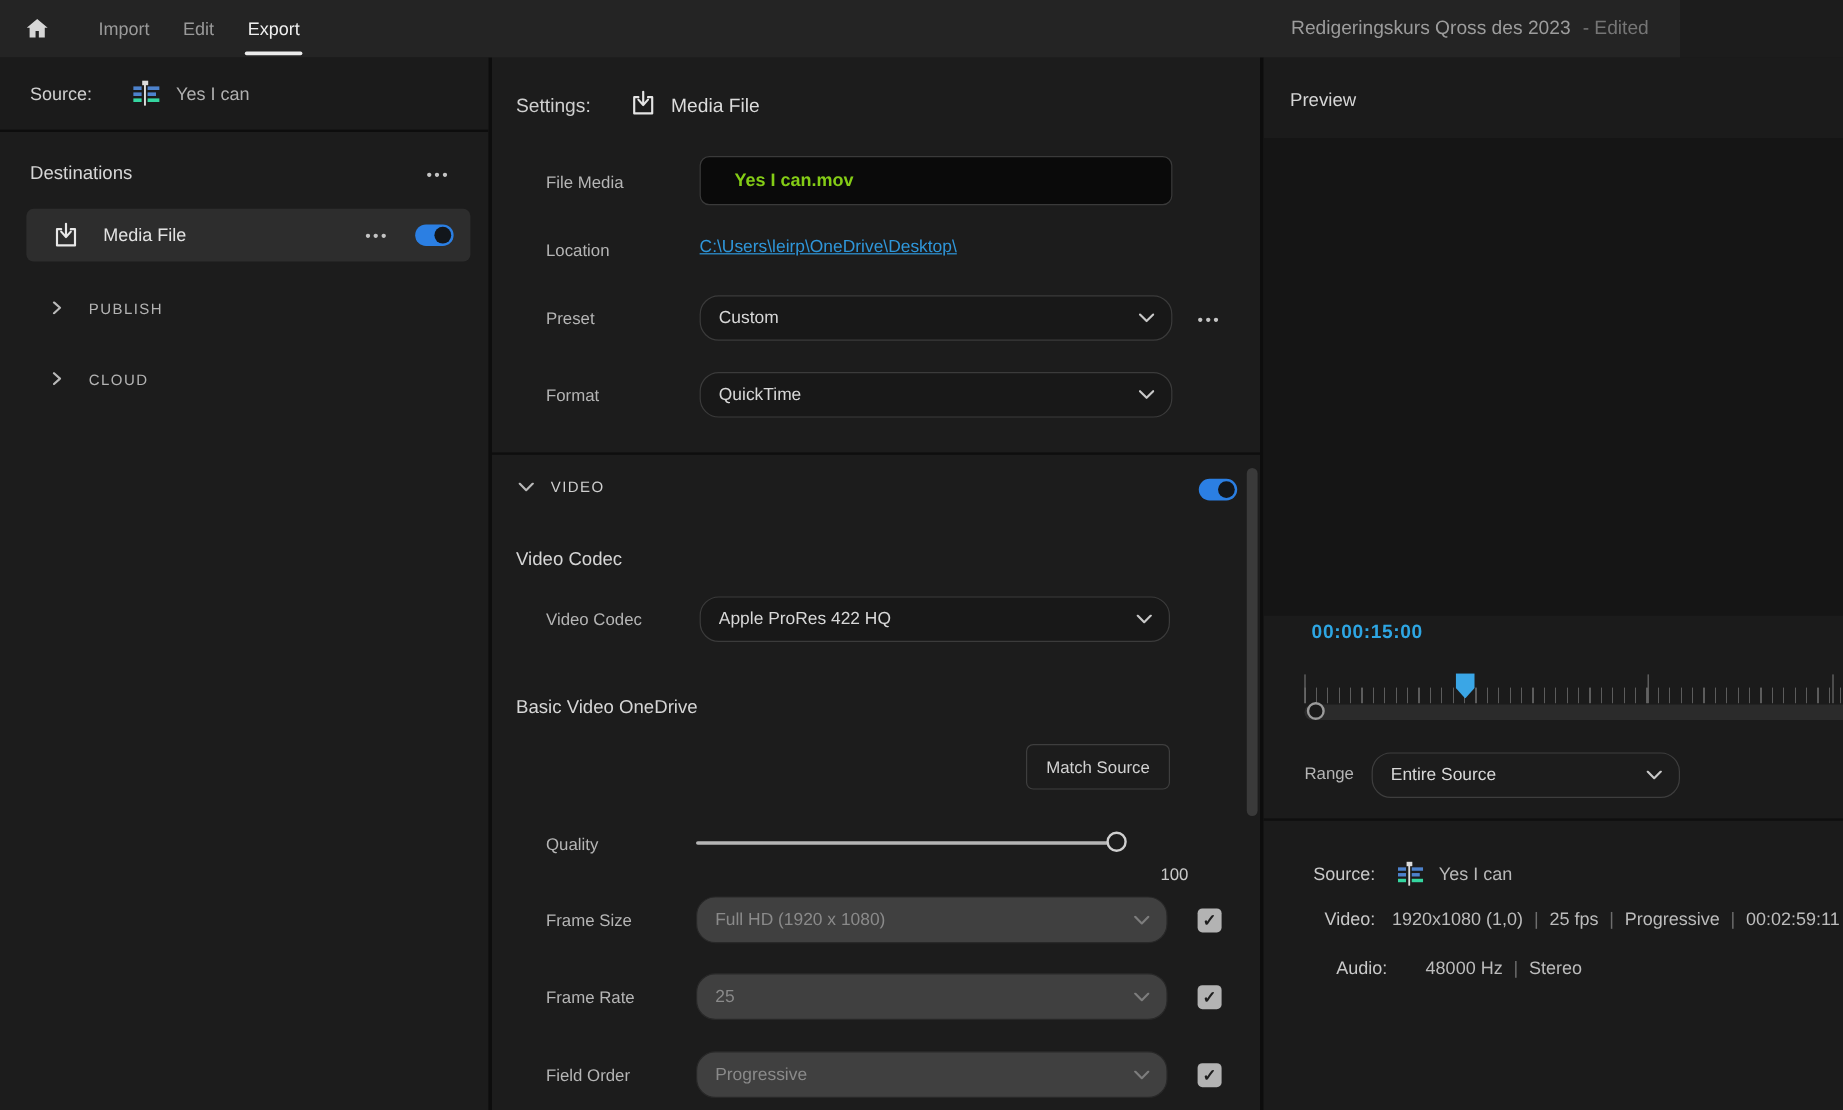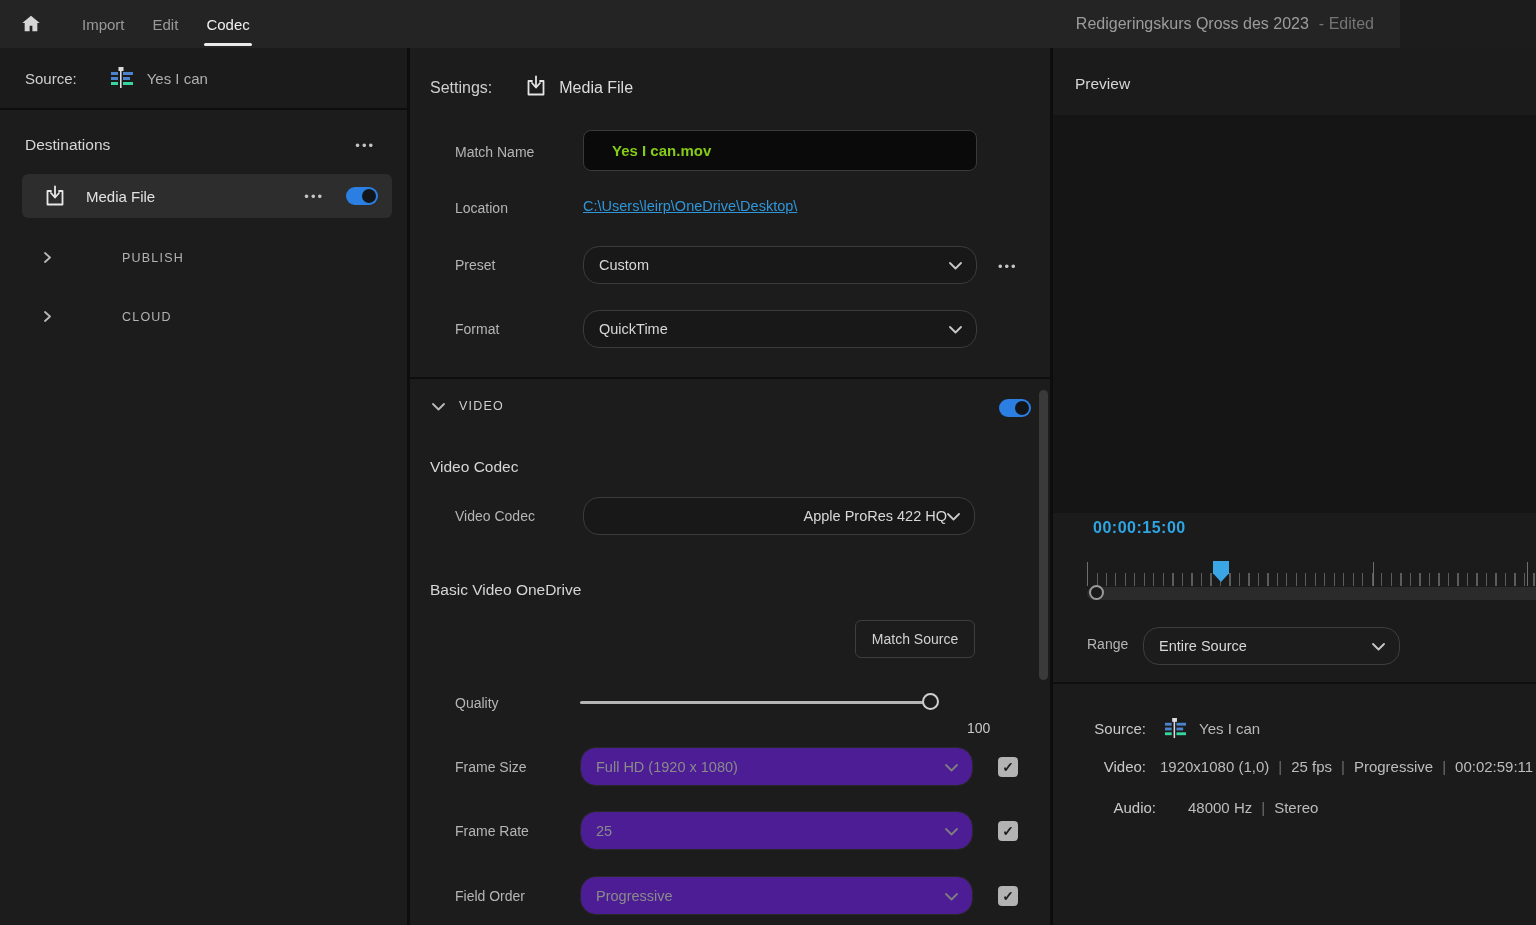--- a/index.html
+++ b/index.html
@@ -37,42 +37,42 @@
 
   .media-row { margin:6px 15px 0 22px; height:44px; background:#2d2d2d; border-radius:6px; display:flex; align-items:center; padding:0 14px 0 22px; cursor:pointer; }
   .media-row .dl-icon { width:22px; height:22px; }
   .media-row .dl-icon svg { width:22px; height:22px; stroke:#e8e8e8; }
   .media-row .lbl { font-size:15px; color:#e2e2e2; margin-left:20px; flex:1; }
   .media-row .ellipsis { margin-right:22px; }
 
   .toggle { width:32px; height:18px; border-radius:9px; background:#2b7fe3; position:relative; cursor:pointer; flex:0 0 auto; }
   .toggle .knob { position:absolute; right:2px; top:2px; width:14px; height:14px; border-radius:50%; background:#12161b; }
 
-  .group-row { display:flex; align-items:center; padding-left:42px; margin-top:0; height:24px; cursor:pointer;gap:48px; }
+  .group-row { display:flex; align-items:center; padding-left:42px; margin-top:0; height:24px; cursor:pointer; }
   .group-row.publish { margin-top:28px; }
   .group-row.cloud { margin-top:35px; }
   .chev-right svg { width:11px; height:11px; stroke:#b9b9b9; }
   .group-row .lbl { margin-left:21px; font-size:12.5px; letter-spacing:1.2px; color:#b3b3b3; }
 
   
   .settings-header { position:absolute; top:27px; left:20px; display:flex; align-items:center; }
   .settings-header .lbl { font-size:16px; color:#cfcfcf; }
   .settings-header .dl-icon { margin-left:33px; }
   .dl-icon svg { width:22px; height:22px; stroke:#e4e4e4; }
   .settings-header .val { font-size:16px; color:#dcdcdc; margin-left:12px; }
 
   .form-label { position:absolute; font-size:14px; color:#b5b5b5; }
 
   .filename-input { position:absolute; left:173px; top:82px; width:394px; height:41px; background:#0a0a0a; border:1px solid #3a3a3a; border-radius:8px; color:#84cc16; font-size:15px; font-weight:bold; padding:0 16px 0 28px; font-family:"Liberation Sans", sans-serif; }
   .location-link { position:absolute; left:173px; top:150px; font-size:14.5px; color:#2f96d9; text-decoration:underline; cursor:pointer;text-align:right; }
 
   .dropdown { position:absolute; height:38px; background:#181818; border:1px solid #3b3b3b; border-radius:16px; display:flex; align-items:center; padding:0 14px 0 15px; cursor:pointer; }
   .dropdown .val { font-size:14.5px; color:#d8d8d8; flex:1; white-space:nowrap; overflow:hidden; }
   .dropdown .chev svg { width:13px; height:8px; stroke:#c8c8c8; }
-  .dropdown.disabled { background:#4c1d95; border-color:#282828; cursor:default; }
+  .dropdown.disabled { background:#404040; border-color:#282828; cursor:default; }
   .dropdown.disabled .val { color:#8a8a8a; }
   .dropdown.disabled .chev svg { stroke:#7d7d7d; }
 
   .mid-divider { position:absolute; left:0; top:329px; width:100%; height:2px; background:#0e0e0e; }
 
   .video-header { position:absolute; top:349px; left:22px; display:flex; align-items:center; }
   .chev-down svg { width:13px; height:8px; stroke:#b9b9b9; }
   .video-header .lbl { margin-left:14px; font-size:12.5px; letter-spacing:1.2px; color:#cfcfcf; }
   .video-toggle { position:absolute; top:351px; left:589px; }
 
@@ -125,21 +125,21 @@
 
   <div class="topbar">
     <div class="home-btn">
       <svg viewBox="0 0 24 24">
           <path d="M12 3 2.5 11h2.6v9h5.4v-6h3v6h5.4v-9h2.6z"></path>
         </svg>
     </div>
     <div class="tabs">
       <div class="tab">Import</div>
       <div class="tab">Edit</div>
-      <div class="tab active">Codec</div>
+      <div class="tab active">Export</div>
     </div>
     <div class="project-title">
       <span class="name">Redigeringskurs Qross des 2023</span>
       <span class="edited">- Edited</span>
     </div>
   </div>
 
   <div class="main">
 
     <div class="left-panel">
@@ -202,21 +202,21 @@
         <span class="dl-icon">
           <svg class="stroke-ic" viewBox="0 0 22 22">
               <path d="M11 1.5 v10"></path>
               <path d="M7 8 l4 4.5 4-4.5"></path>
               <path d="M7 6 H3.5 V19.5 H18.5 V6 H15"></path>
             </svg>
         </span>
         <span class="val">Media File</span>
       </div>
 
-      <span class="form-label" style="left:45px; top:96px;">Match Name</span>
+      <span class="form-label" style="left:45px; top:96px;">File Media</span>
       <input class="filename-input" value="Yes I can.mov" style="">
 
       <span class="form-label" style="left:45px; top:152px;">Location</span>
       <span class="location-link">C:\Users\leirp\OneDrive\Desktop\</span>
 
       <span class="form-label" style="left:45px; top:209px;">Preset</span>
       <div class="dropdown" style="left:173px; top:198px; width:394px;">
         <span class="val">Custom</span>
         <span class="chev"><svg class="stroke-ic" viewBox="0 0 13 8">
               <path d="M1 1 l5.5 5.5 L12 1"></path>
@@ -240,21 +240,21 @@
             </svg></span>
         <span class="lbl">VIDEO</span>
       </div>
       <div class="toggle video-toggle">
           <div class="knob"></div>
         </div>
 
       <span class="section-title" style="top:410px;">Video Codec</span>
 
       <span class="form-label" style="left:45px; top:460px;">Video Codec</span>
-      <div class="dropdown" style="left:173px; top:449px; width:392px;text-align:right;">
+      <div class="dropdown" style="left:173px; top:449px; width:392px;">
         <span class="val">Apple ProRes 422 HQ</span>
         <span class="chev"><svg class="stroke-ic" viewBox="0 0 13 8">
               <path d="M1 1 l5.5 5.5 L12 1"></path>
             </svg></span>
       </div>
 
       <span class="section-title" style="top:533px;">Basic Video OneDrive</span>
 
       <button class="match-source-btn">Match Source</button>
 

